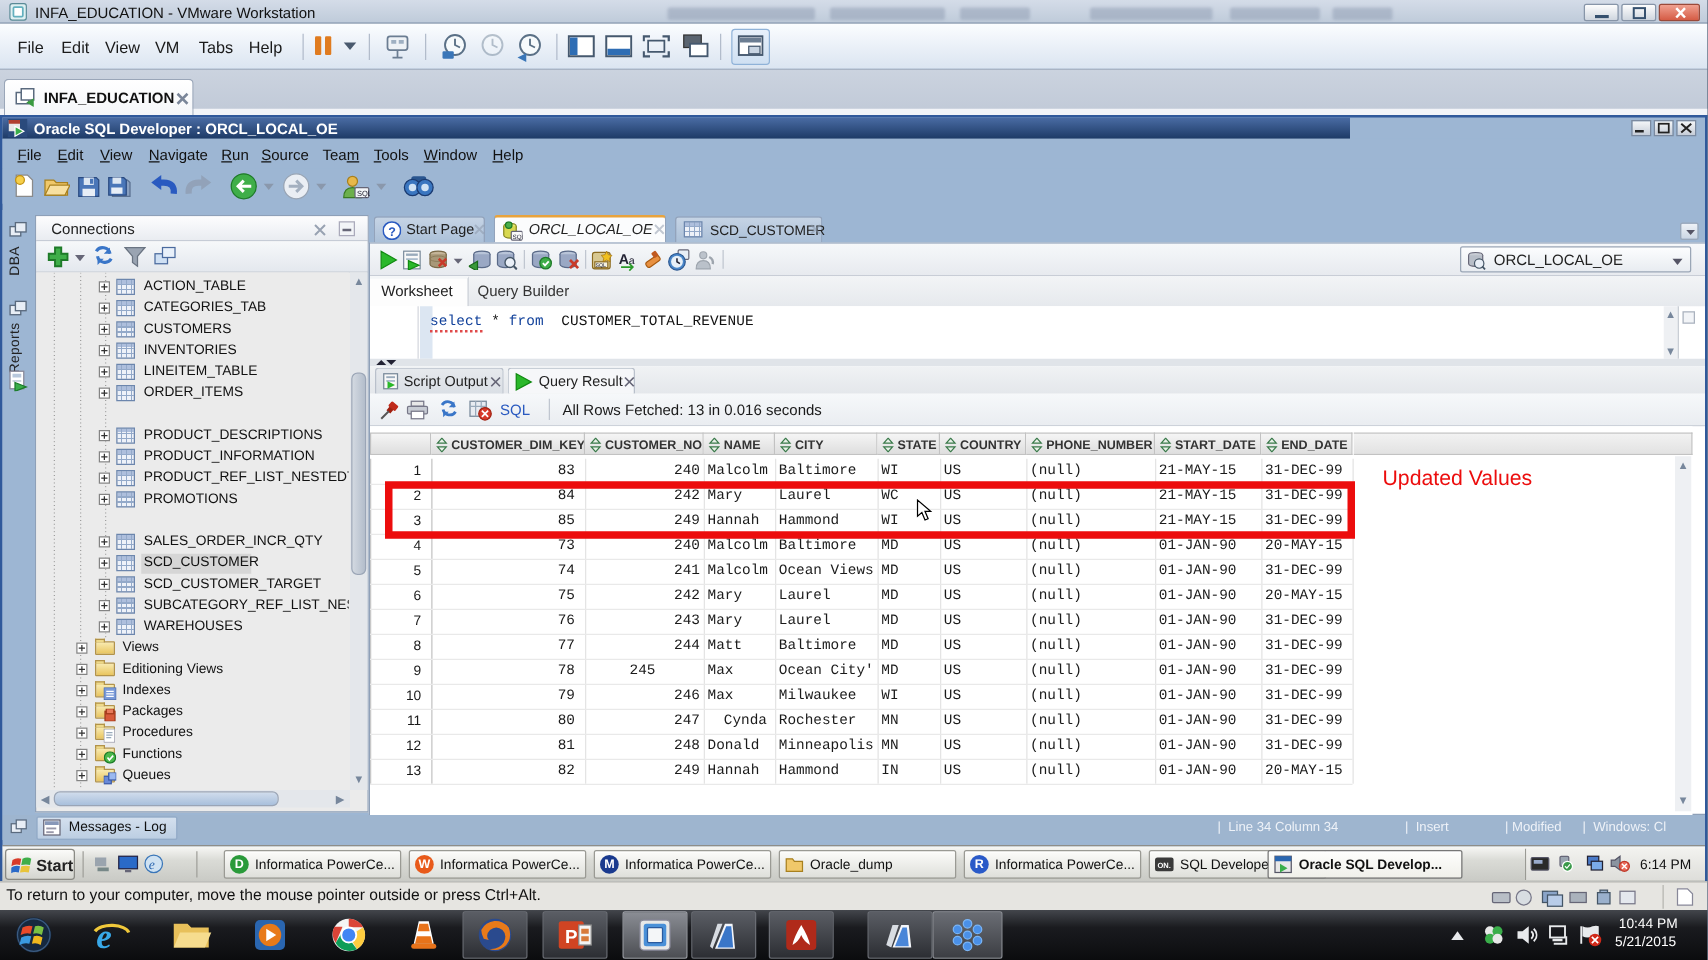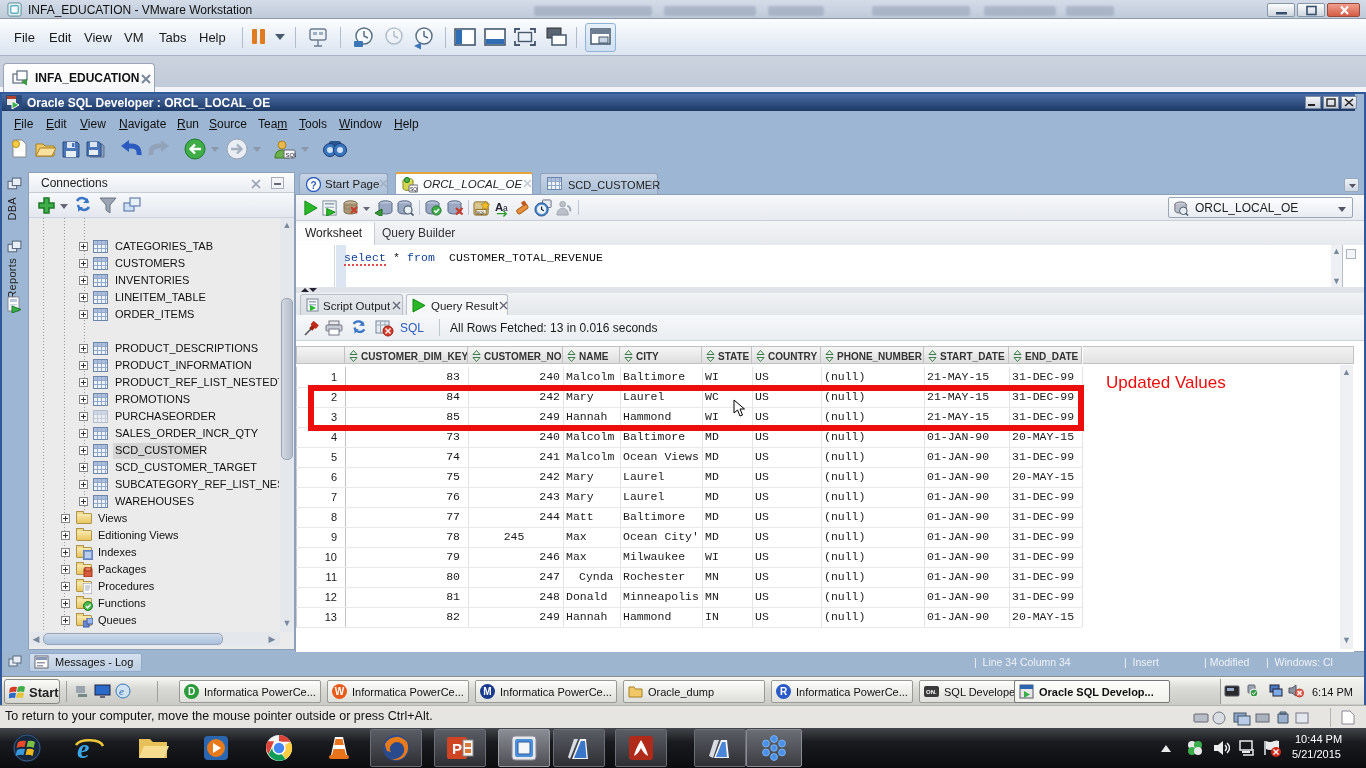--- a/index.html
+++ b/index.html
@@ -25,21 +25,21 @@
 .vsep { position:absolute; top:8px; height:21px; width:1px; background:#b2bccb; }
 
 #vm-tabs { position:absolute; left:0; top:56px; width:1366px; height:36px;
   background:linear-gradient(#cbd3df,#c0c9d7); }
 #vm-tab1 { position:absolute; left:3px; top:7px; width:152px; height:29px;
   background:linear-gradient(#ffffff,#f4f6f9); border:1px solid #9aa6b8; border-bottom:none;
   border-radius:4px 4px 0 0; font-size:12px; font-weight:bold; color:#111; }
 
 #guest { position:absolute; left:0; top:92px; width:1366px; height:613px; background:#9db6d3;
   border:2px solid #30599b; border-bottom:none; }
-#sd-title { position:absolute; left:0; top:0; width:1353px; height:17px;
+#sd-title { position:absolute; left:0; top:0; width:1078px; height:17px;
   background:linear-gradient(#4a6ca4,#1d3a66);
   color:#fff; font-weight:bold; font-size:12px; }
 .sbtn { position:absolute; top:2px; width:16px; height:13px; background:linear-gradient(#f4f6f8,#c6cdd8);
   border:1px solid #7b8aa0; color:#222; font-size:9px; line-height:10px; text-align:center; font-weight:bold; }
 #sd-menu { position:absolute; left:0; top:17px; width:1362px; height:24px; background:#9db6d3;
   font-size:12px; color:#111; }
 #sd-menu .mi { position:absolute; top:6px; }
 #sd-tool { position:absolute; left:0; top:41px; width:1362px; height:28px; background:#9db6d3; }
 
 #left-strip { position:absolute; left:0; top:74px; width:26px; height:484px; background:#9db6d3; }
@@ -403,20 +403,28 @@
   </svg>
   <svg class="abs" style="left:94px;top:4px" width="19" height="17" viewBox="0 0 19 17">
     <rect x="1" y="6" width="10" height="8" fill="#cfe0f4" stroke="#4a6a9e"></rect>
     <rect x="7" y="1" width="10" height="8" fill="#e8f0fa" stroke="#4a6a9e"></rect>
   </svg>
 </div>
 <div id="tree">
 <div class="dotv" style="left:14px;top:0;height:414px"></div>
 <div class="dotv" style="left:35px;top:0;height:412px"></div>
 <div class="dotv" style="left:55px;top:0;height:293px"></div>
+<div class="trow" style="top:4px">
+            <span class="plus" style="left:50px">
+              <i></i>
+              <b></b>
+            </span>
+            <span class="ticon" style="left:64px;"></span>
+            <span class="lbl" style="left:86px">ACTION_TABLE</span>
+          </div>
 <div class="trow" style="top:21px">
             <span class="plus" style="left:50px">
               <i></i>
               <b></b>
             </span>
             <span class="ticon" style="left:64px;"></span>
             <span class="lbl" style="left:86px">CATEGORIES_TAB</span>
           </div>
 <div class="trow" style="top:38px">
             <span class="plus" style="left:50px">
@@ -474,28 +482,20 @@
             <span class="ticon" style="left:64px;"></span>
             <span class="lbl" style="left:86px">PRODUCT_REF_LIST_NESTEDTAB</span>
           </div>
 <div class="trow" style="top:174px">
             <span class="plus" style="left:50px">
               <i></i>
               <b></b>
             </span>
             <span class="ticon" style="left:64px;"></span>
             <span class="lbl" style="left:86px">PROMOTIONS</span>
-          </div>
-<div class="trow" style="top:191px">
-            <span class="plus" style="left:50px">
-              <i></i>
-              <b></b>
-            </span>
-            <span class="ticon" style="left:64px;opacity:.45;"></span>
-            <span class="lbl" style="left:86px">PURCHASEORDER</span>
           </div>
 <div class="trow" style="top:208px">
             <span class="plus" style="left:50px">
               <i></i>
               <b></b>
             </span>
             <span class="ticon" style="left:64px;"></span>
             <span class="lbl" style="left:86px">SALES_ORDER_INCR_QTY</span>
           </div>
 <div class="trow" style="top:225px">

